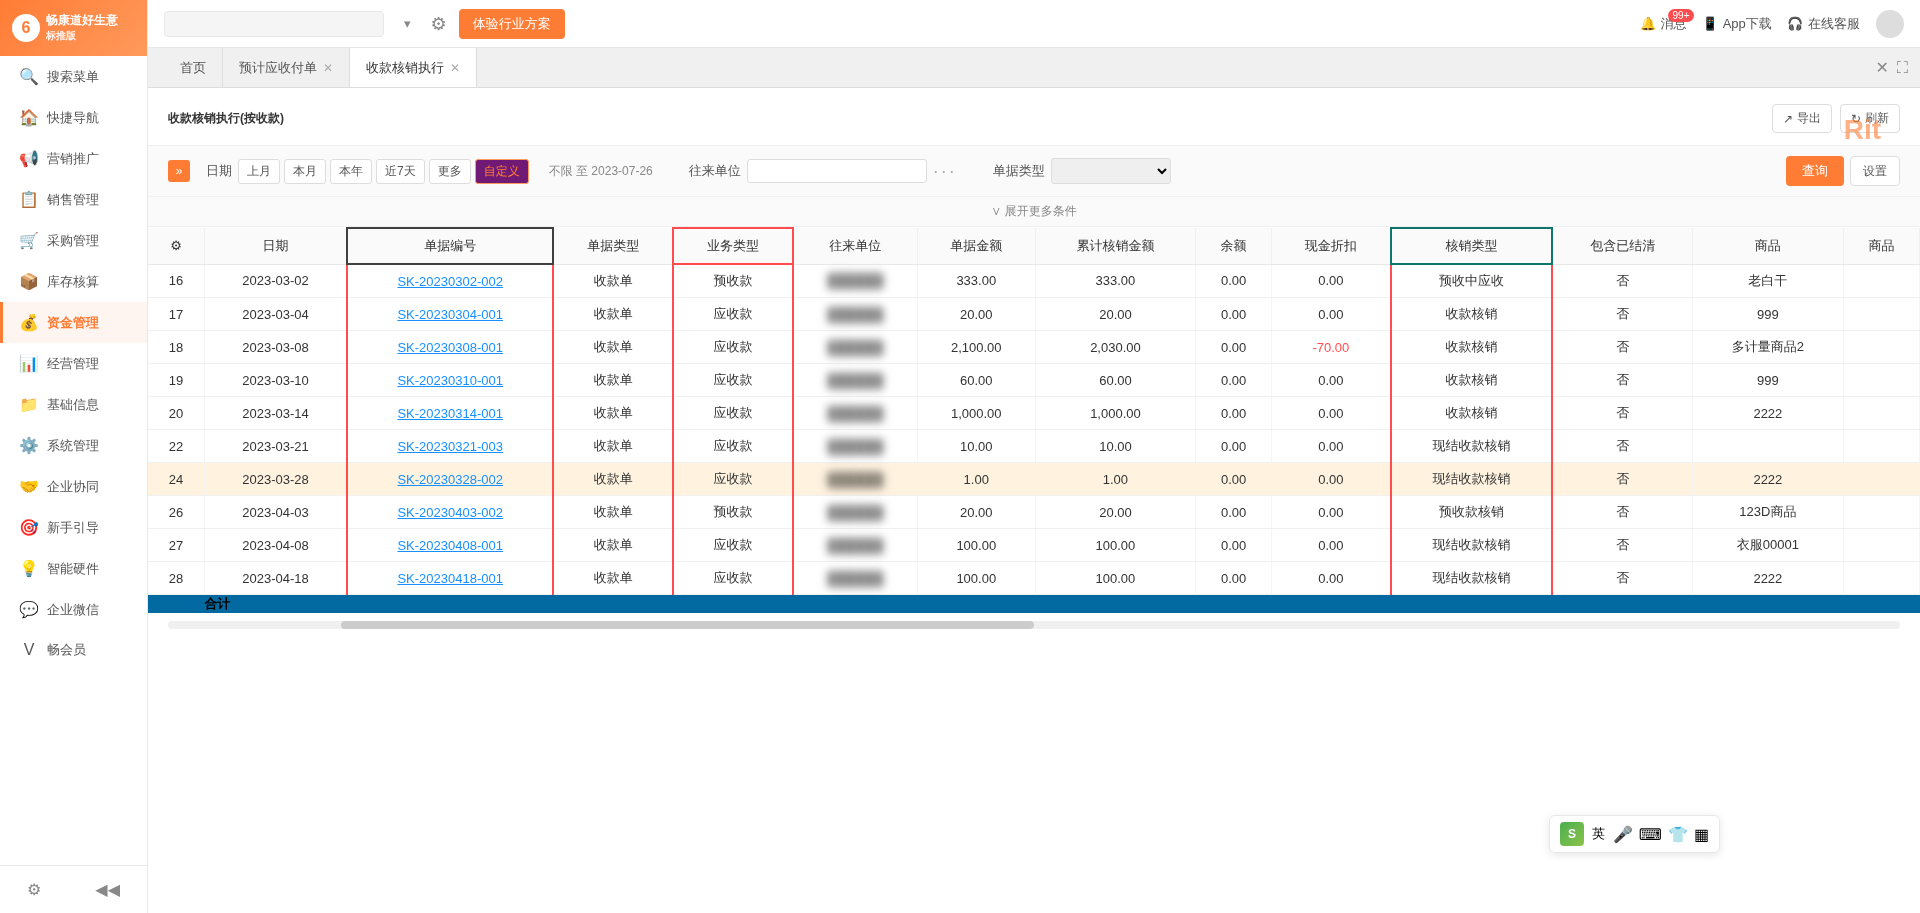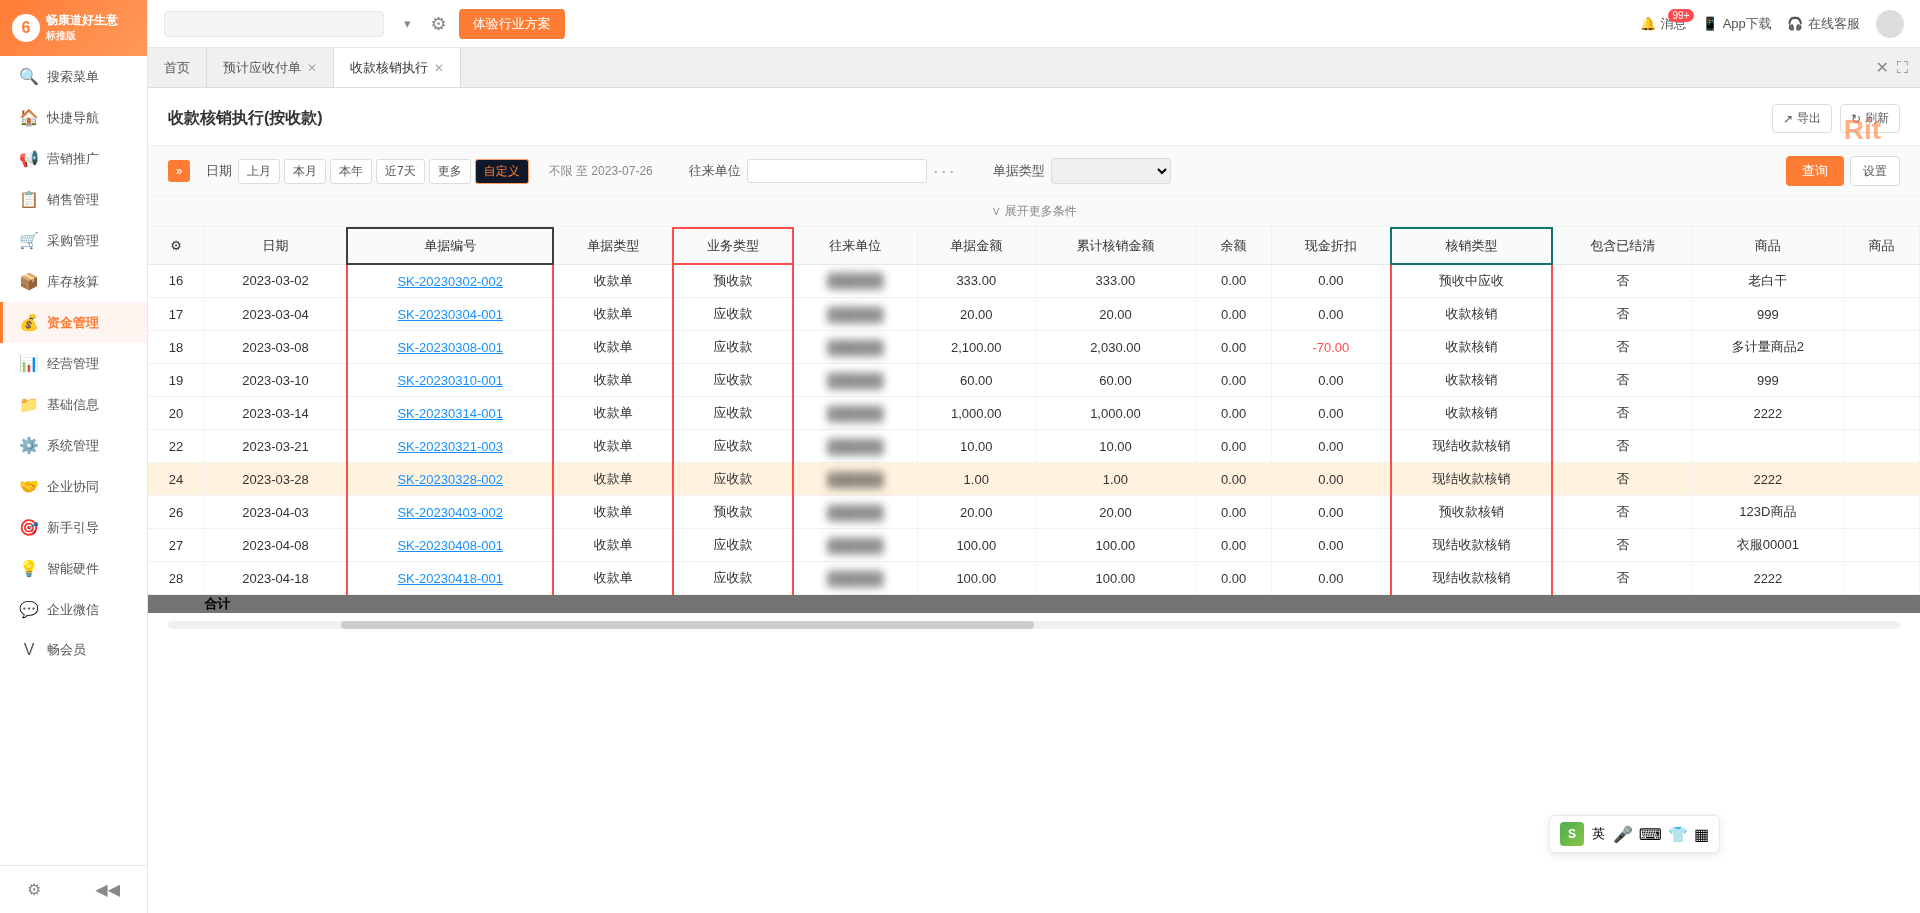--- a/index.html
+++ b/index.html
@@ -117,21 +117,21 @@
       border-radius: 50%;
     }
 
     
     .tabbar {
       height: 40px;
       background: #f0f0f0;
       display: flex;
       align-items: stretch;
       border-bottom: 1px solid #ddd;
-      padding-left: 0;
+      padding-left: 16px;
     }
     .tab {
       display: flex; align-items: center; gap: 6px;
       padding: 0 16px;
       font-size: 13px;
       cursor: pointer;
       color: #555;
       border-right: 1px solid #ddd;
       background: #f0f0f0;
     }
@@ -149,21 +149,21 @@
     .content { flex: 1; overflow: auto; background: white; }
 
     
     .page-header {
       padding: 16px 20px 12px;
       display: flex;
       align-items: center;
       justify-content: space-between;
       border-bottom: 1px solid #f0f0f0;
     }
-    .page-title { font-size: 16px; font-weight: bold; color: #333; }
+    .page-title { font-size: 12px; font-weight: bold; color: #333; }
     .page-actions { display: flex; gap: 8px; }
     .page-action-btn {
       display: flex; align-items: center; gap: 4px;
       padding: 5px 10px;
       border: 1px solid #ddd;
       border-radius: 4px;
       background: white;
       cursor: pointer;
       font-size: 12px;
       color: #555;
@@ -195,21 +195,21 @@
     .filter-date-btn {
       padding: 3px 8px;
       border: 1px solid #ddd;
       border-radius: 3px;
       background: white;
       cursor: pointer;
       font-size: 12px;
       color: #555;
     }
     .filter-date-btn.custom {
-      background: #0f172a;
+      background: #701a75;
       border-color: #ff9a5c;
       color: #ff7c35;
     }
     .filter-input {
       border: 1px solid #ddd;
       border-radius: 3px;
       padding: 4px 8px;
       font-size: 12px;
       width: 180px;
     }
@@ -274,21 +274,21 @@
       border-bottom: 1px solid #f0f0f0;
       border-right: 1px solid #f5f5f5;
       padding: 7px 10px;
       text-align: center;
       color: #333;
       white-space: nowrap;
     }
     tbody tr.selected-row { background: #fff3e0; }
     .link-cell { color: #1890ff; cursor: pointer; text-decoration: underline; }
     .negative { color: #ff4d4f; }
-    .footer-row td { background: #737373; font-weight: 500; margin-top: 18px; }
+    .footer-row td { background: #0369a1; font-weight: 500; margin-top: 18px; }
     .col-highlighted { border-left: 2px solid #ff4d4f; border-right: 2px solid #ff4d4f; }
 
     
     .table-scrollbar {
       height: 8px;
       background: #f0f0f0;
       margin: 0 20px;
       border-radius: 4px;
       position: relative;
     }

